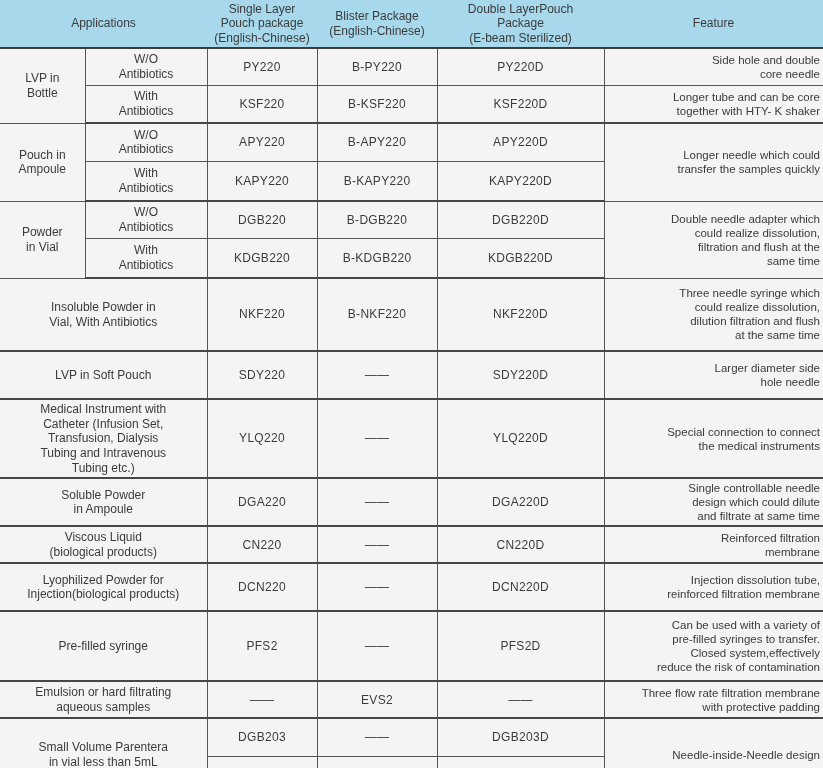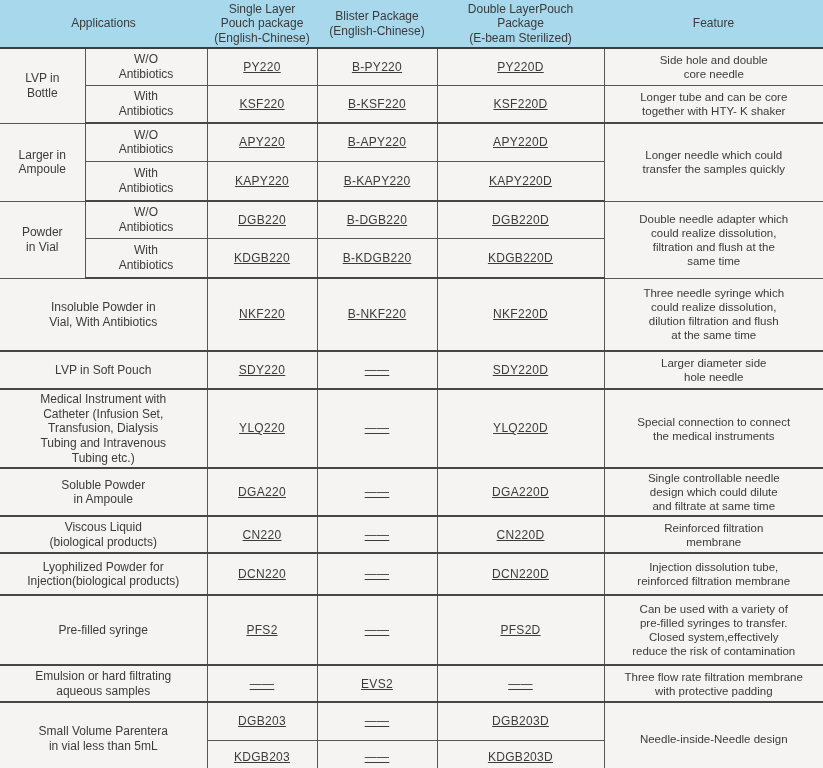--- a/index.html
+++ b/index.html
@@ -37,22 +37,22 @@
   td {
     border: 1px solid #565656;
     text-align: center;
     vertical-align: middle;
     white-space: pre-line;
     font-size: 12px;
     line-height: 1.22;
     padding: 2px 3px;
   }
   td.app-cell { border-left: none; }
-  td.feature-cell { border-right: none; font-size: 11.5px; }
-  td.model-cell { letter-spacing: 0.3px; text-decoration: underline; }
+  td.feature-cell { border-right: none; font-size: 11.5px; text-align: right; }
+  td.model-cell { letter-spacing: 0.3px; }
   tr.group-end td { border-bottom: 2px solid #464646; }
 </style>
 </head>
 <body>
 
 <table class="product-table">
   <colgroup>
     <col style="width:85px">
     <col style="width:122px">
     <col style="width:110px">
@@ -91,21 +91,21 @@
       <td class="sub-cell">With
 Antibiotics</td>
       <td class="model-cell">KSF220</td>
       <td class="model-cell">B-KSF220</td>
       <td class="model-cell">KSF220D</td>
       <td class="feature-cell">Longer tube and can be core
 together with HTY- K shaker</td>
     </tr>
 
     <tr style="height:38px">
-      <td class="app-cell" rowspan="2">Larger in
+      <td class="app-cell" rowspan="2">Pouch in
 Ampoule</td>
       <td class="sub-cell">W/O
 Antibiotics</td>
       <td class="model-cell">APY220</td>
       <td class="model-cell">B-APY220</td>
       <td class="model-cell">APY220D</td>
       <td class="feature-cell" rowspan="2">Longer needle which could
 transfer the samples quickly</td>
     </tr>
     <tr class="group-end" style="height:40px">
@@ -142,21 +142,21 @@
 Vial, With Antibiotics</td>
       <td class="model-cell">NKF220</td>
       <td class="model-cell">B-NKF220</td>
       <td class="model-cell">NKF220D</td>
       <td class="feature-cell">Three needle syringe which
 could realize dissolution,
 dilution filtration and flush
 at the same time</td>
     </tr>
 
-    <tr class="group-end" style="height:38px">
+    <tr class="group-end" style="height:48px">
       <td class="app-cell" colspan="2">LVP in Soft Pouch</td>
       <td class="model-cell">SDY220</td>
       <td class="model-cell">——</td>
       <td class="model-cell">SDY220D</td>
       <td class="feature-cell">Larger diameter side
 hole needle</td>
     </tr>
 
     <tr class="group-end" style="height:79px">
       <td class="app-cell" colspan="2">Medical Instrument with
@@ -185,21 +185,21 @@
     <tr class="group-end" style="height:37px">
       <td class="app-cell" colspan="2">Viscous Liquid
 (biological products)</td>
       <td class="model-cell">CN220</td>
       <td class="model-cell">——</td>
       <td class="model-cell">CN220D</td>
       <td class="feature-cell">Reinforced filtration
 membrane</td>
     </tr>
 
-    <tr class="group-end" style="height:42px">
+    <tr class="group-end" style="height:48px">
       <td class="app-cell" colspan="2">Lyophilized Powder for
 Injection(biological products)</td>
       <td class="model-cell">DCN220</td>
       <td class="model-cell">——</td>
       <td class="model-cell">DCN220D</td>
       <td class="feature-cell">Injection dissolution tube,
 reinforced filtration membrane</td>
     </tr>
 
     <tr class="group-end" style="height:70px">

